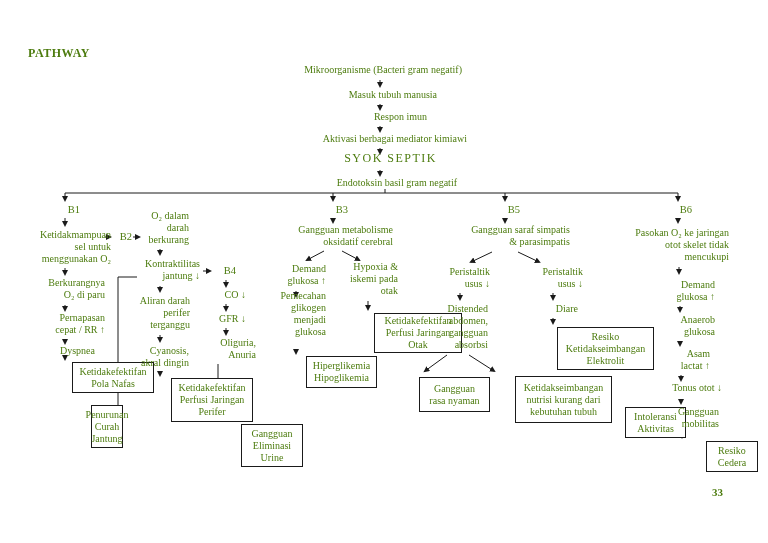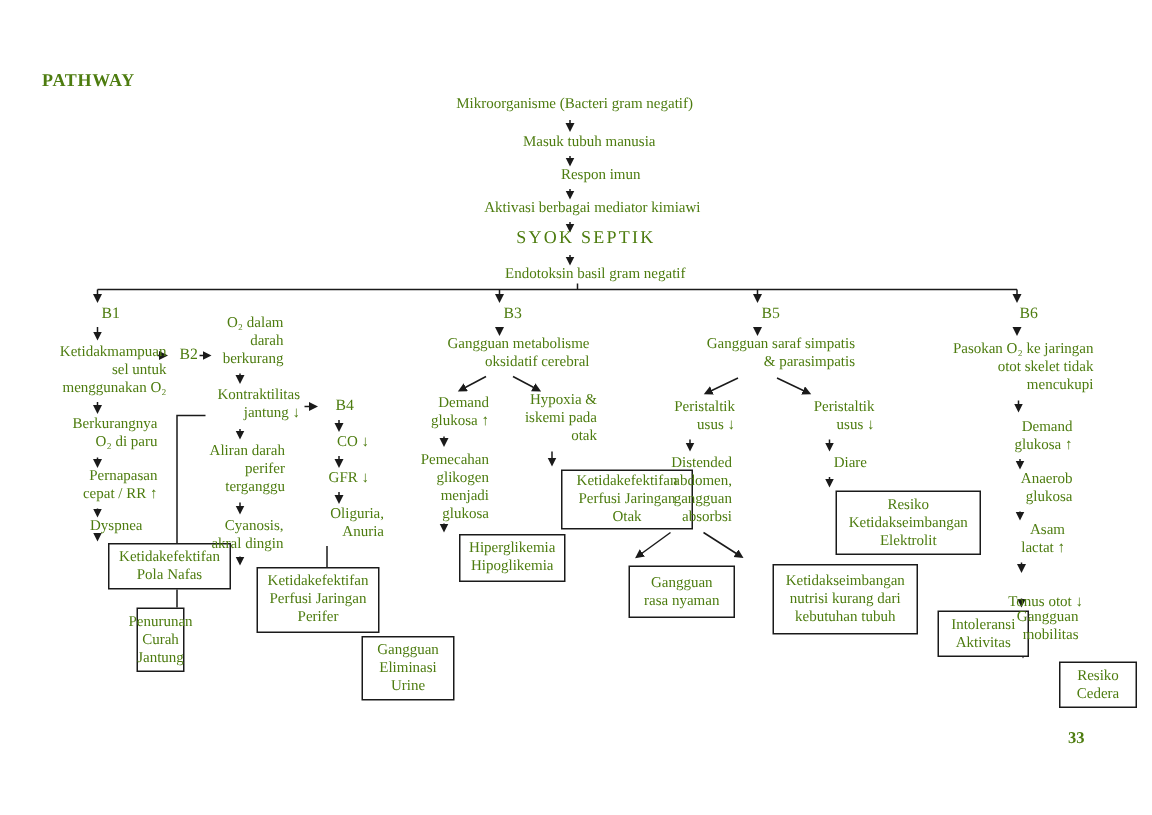--- a/index.html
+++ b/index.html
@@ -138,21 +138,21 @@
   <div class="t" style="left:196px;top:337px;width:60px">Oliguria,
 Anuria</div>
   <div class="bx" style="left:193px;top:424px;width:62px;height:43px">Gangguan
 Eliminasi
 Urine</div>
 
   <div class="t" style="left:273px;top:224px;width:120px">Gangguan metabolisme
 oksidatif cerebral</div>
   <div class="t" style="left:266px;top:263px;width:60px">Demand
 glukosa ↑</div>
-  <div class="t" style="left:266px;top:301px;width:60px">Pemecahan
+  <div class="t" style="left:266px;top:290px;width:60px">Pemecahan
 glikogen
 menjadi
 glukosa</div>
   <div class="bx" style="left:258px;top:356px;width:71px;height:32px">Hiperglikemia
 Hipoglikemia</div>
   <div class="t" style="left:338px;top:261px;width:60px">Hypoxia &amp;
 iskemi pada
 otak</div>
   <div class="bx" style="left:326px;top:313px;width:88px;height:40px">Ketidakefektifan
 Perfusi Jaringan
@@ -182,19 +182,19 @@
 
   <div class="t" style="left:629px;top:227px;width:100px">Pasokan O₂ ke jaringan
 otot skelet tidak
 mencukupi</div>
   <div class="t" style="left:645px;top:279px;width:70px">Demand
 glukosa ↑</div>
   <div class="t" style="left:645px;top:314px;width:70px">Anaerob
 glukosa</div>
   <div class="t" style="left:650px;top:348px;width:60px">Asam
 lactat ↑</div>
-  <div class="t" style="left:642px;top:396px;width:80px">Tonus otot ↓</div>
+  <div class="t" style="left:642px;top:382px;width:80px">Tonus otot ↓</div>
   <div class="t" style="left:647px;top:406px;width:72px">Gangguan
 mobilitas</div>
   <div class="bx" style="left:658px;top:441px;width:52px;height:31px">Resiko
 Cedera</div>
 
 </div>
 
 </body></html>

